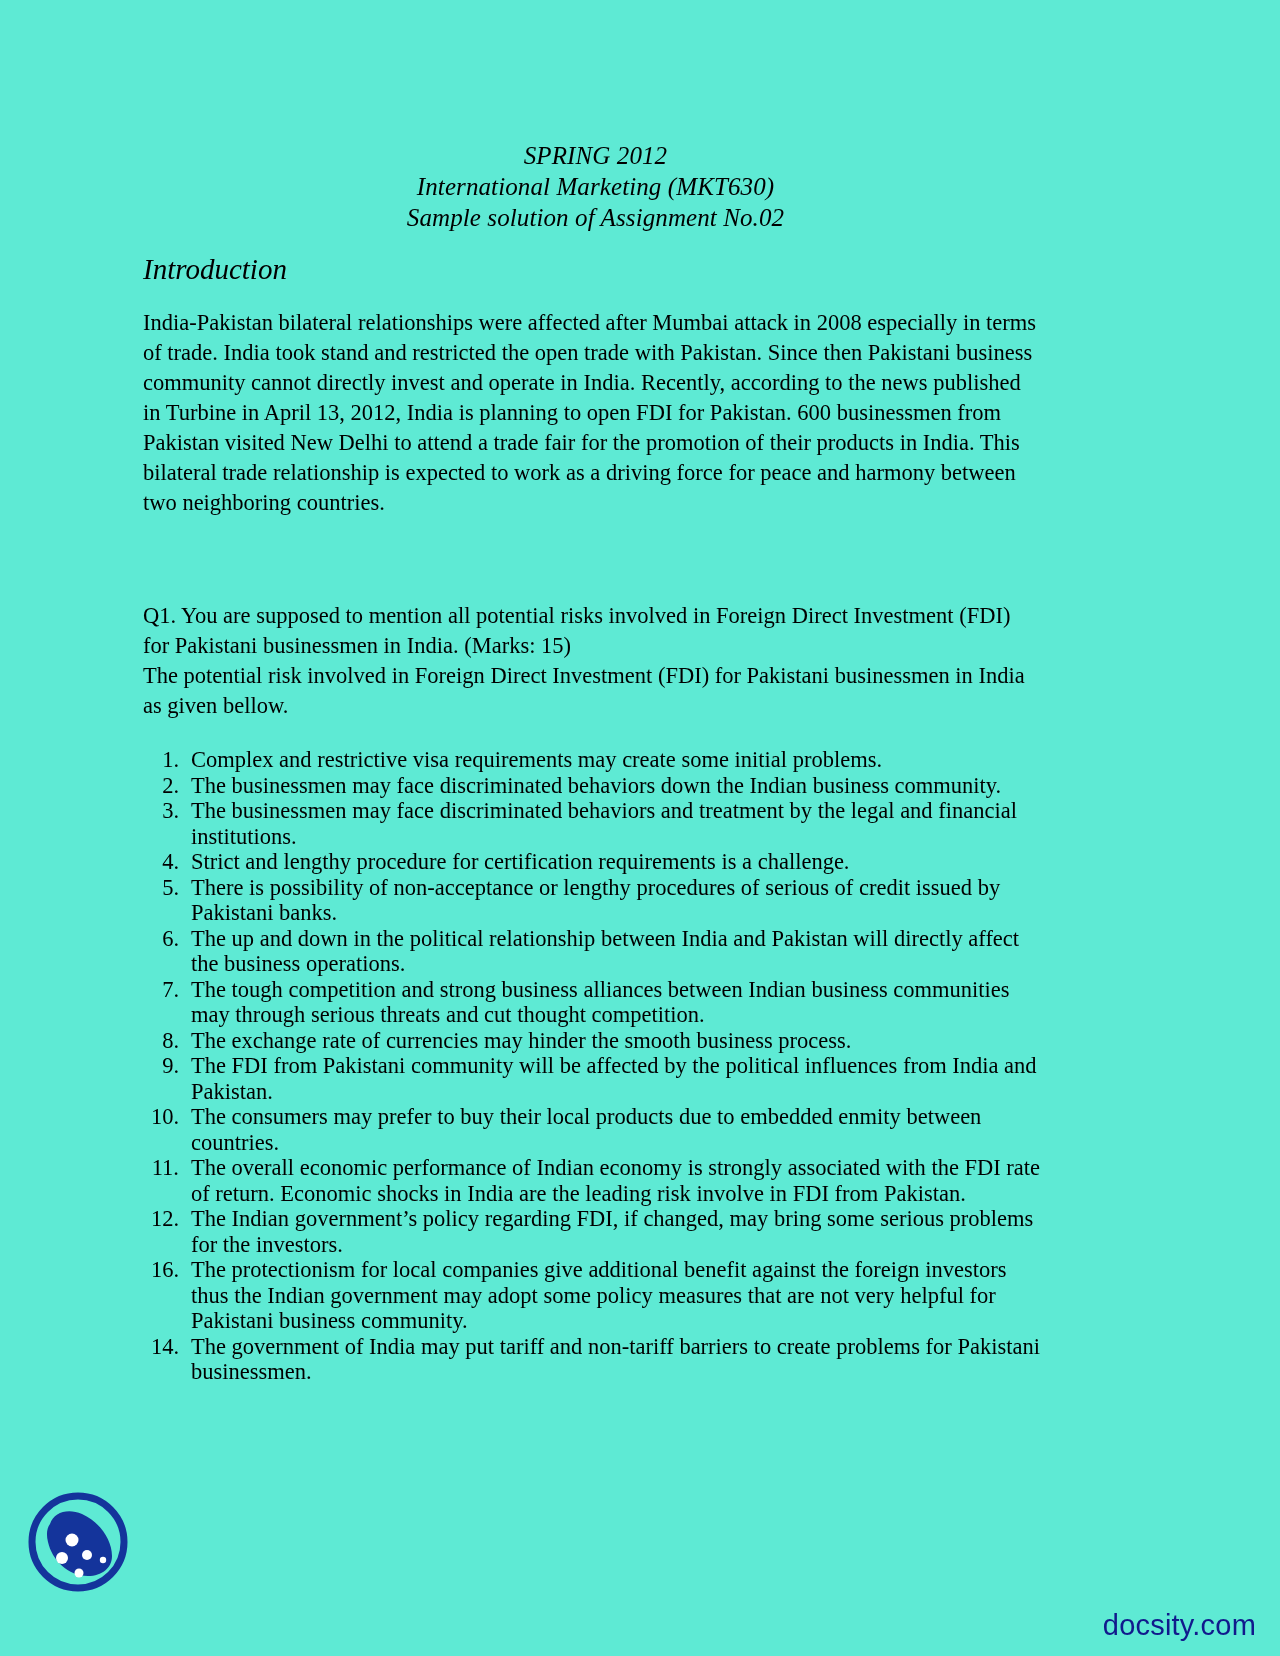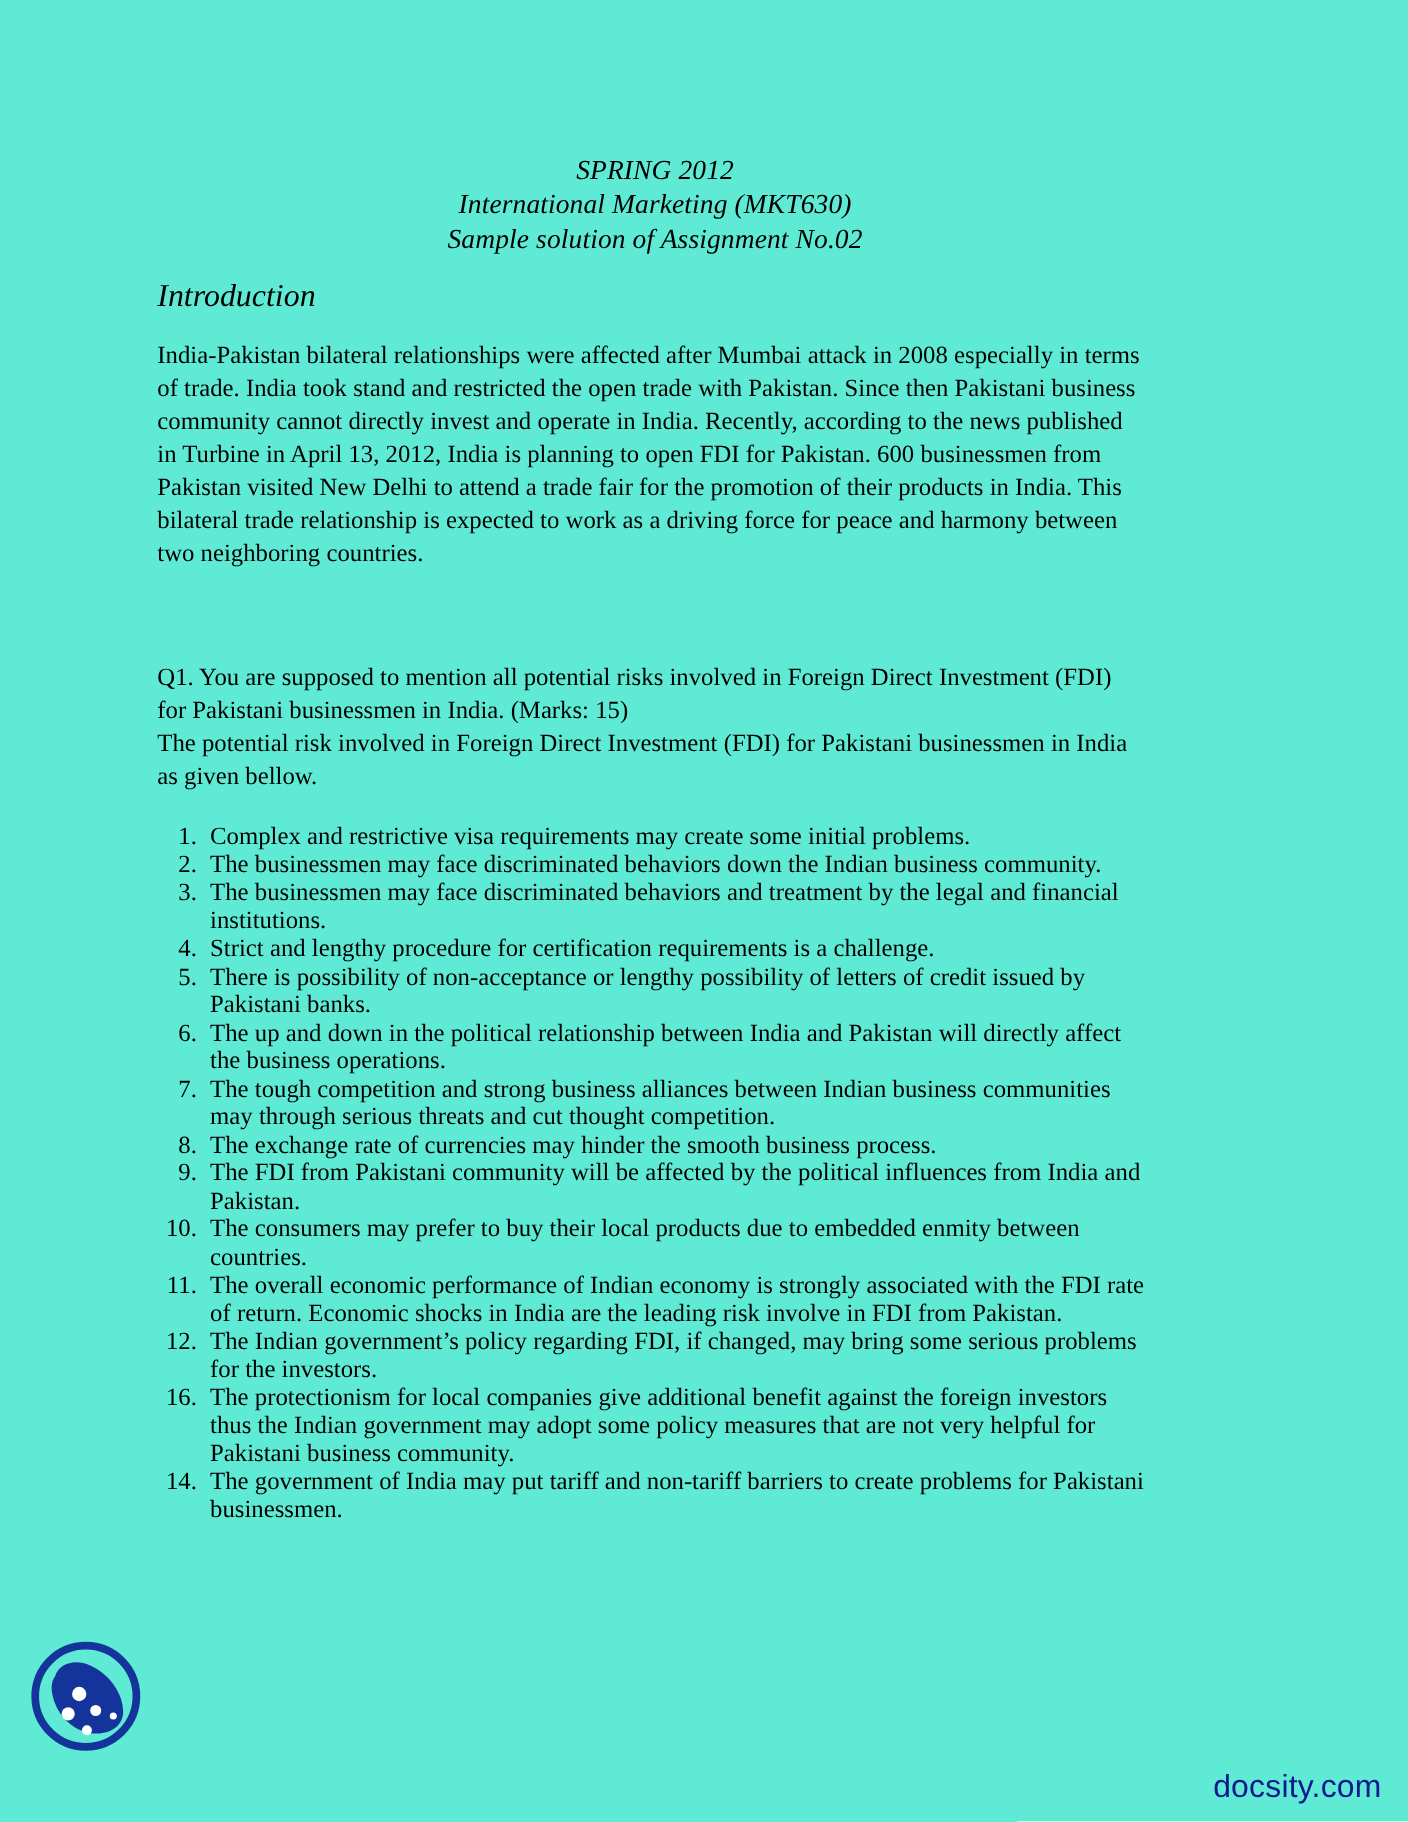--- a/index.html
+++ b/index.html
@@ -147,21 +147,21 @@
       <li>
         <span class="num">3.</span>
         <span class="txt">The businessmen may face discriminated behaviors and treatment by the legal and financial institutions.</span>
       </li>
       <li>
         <span class="num">4.</span>
         <span class="txt">Strict and lengthy procedure for certification requirements is a challenge.</span>
       </li>
       <li>
         <span class="num">5.</span>
-        <span class="txt">There is possibility of non-acceptance or lengthy possibility of letters of credit issued by Pakistani banks.</span>
+        <span class="txt">There is possibility of non-acceptance or lengthy procedures of serious of credit issued by Pakistani banks.</span>
       </li>
       <li>
         <span class="num">6.</span>
         <span class="txt">The up and down in the political relationship between India and Pakistan will directly affect the business operations.</span>
       </li>
       <li>
         <span class="num">7.</span>
         <span class="txt">The tough competition and strong business alliances between Indian business communities may through serious threats and cut thought competition.</span>
       </li>
       <li>

